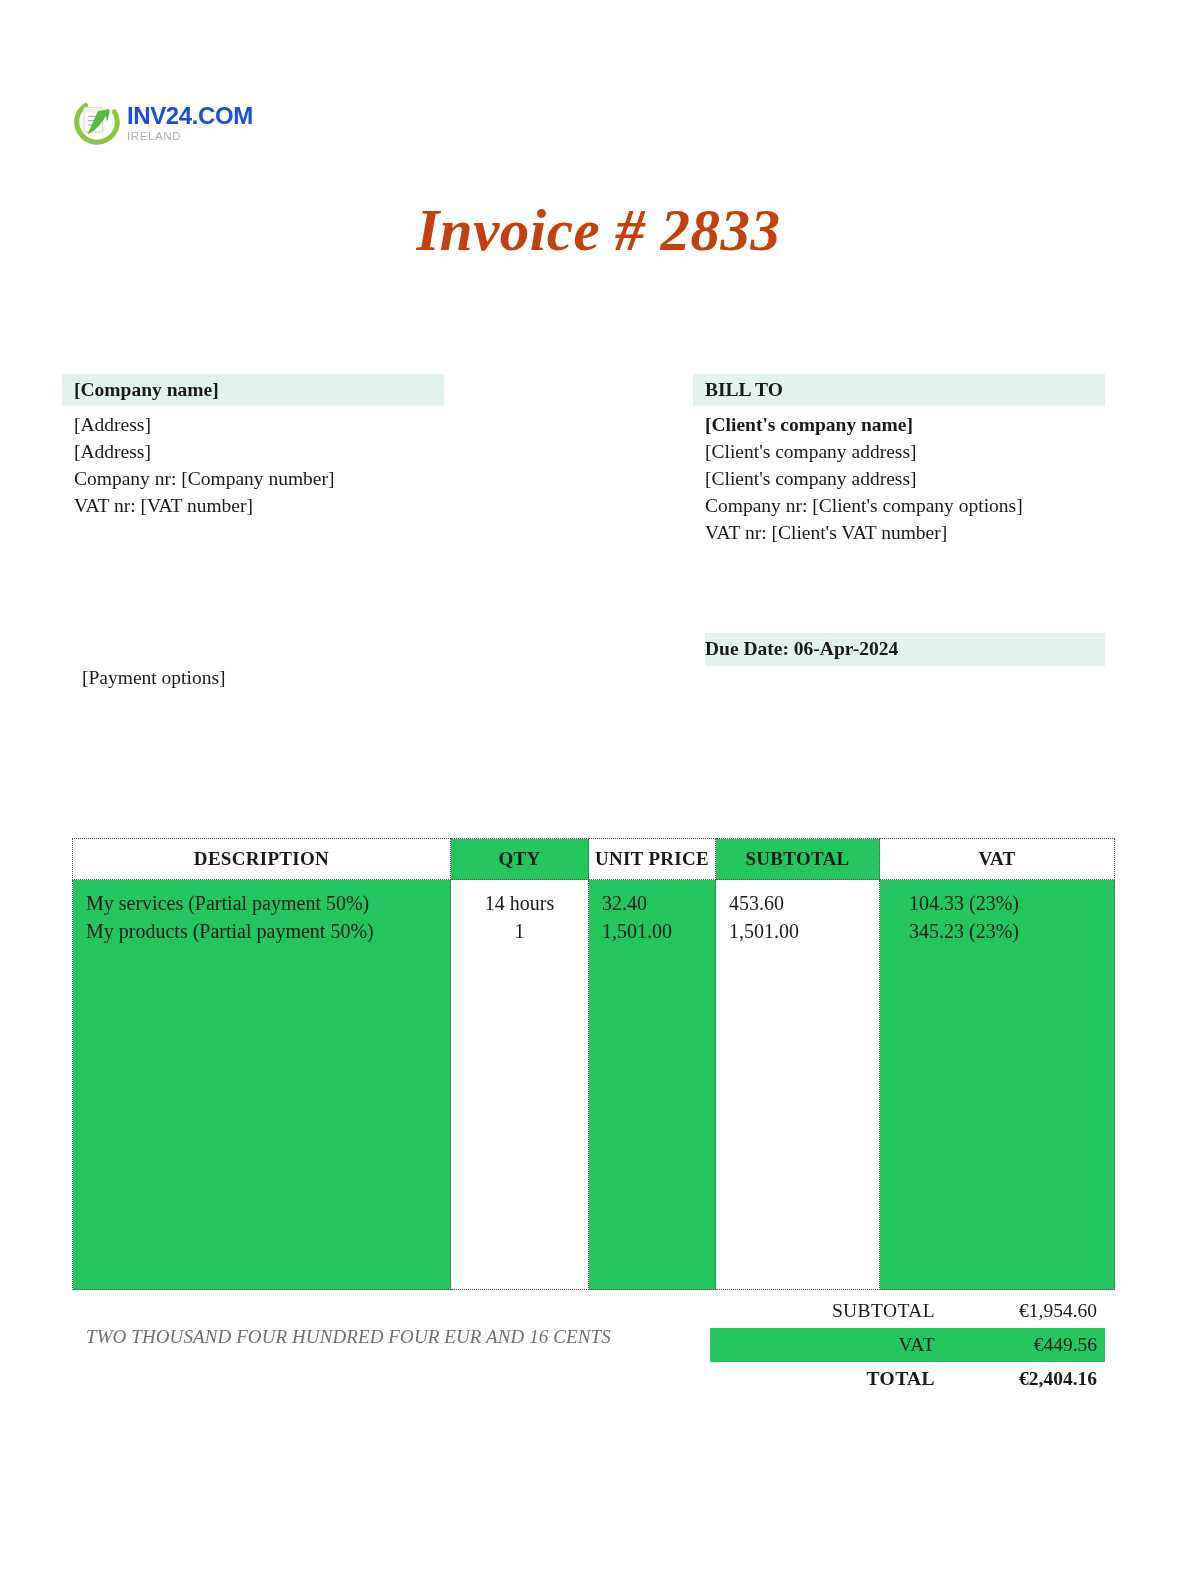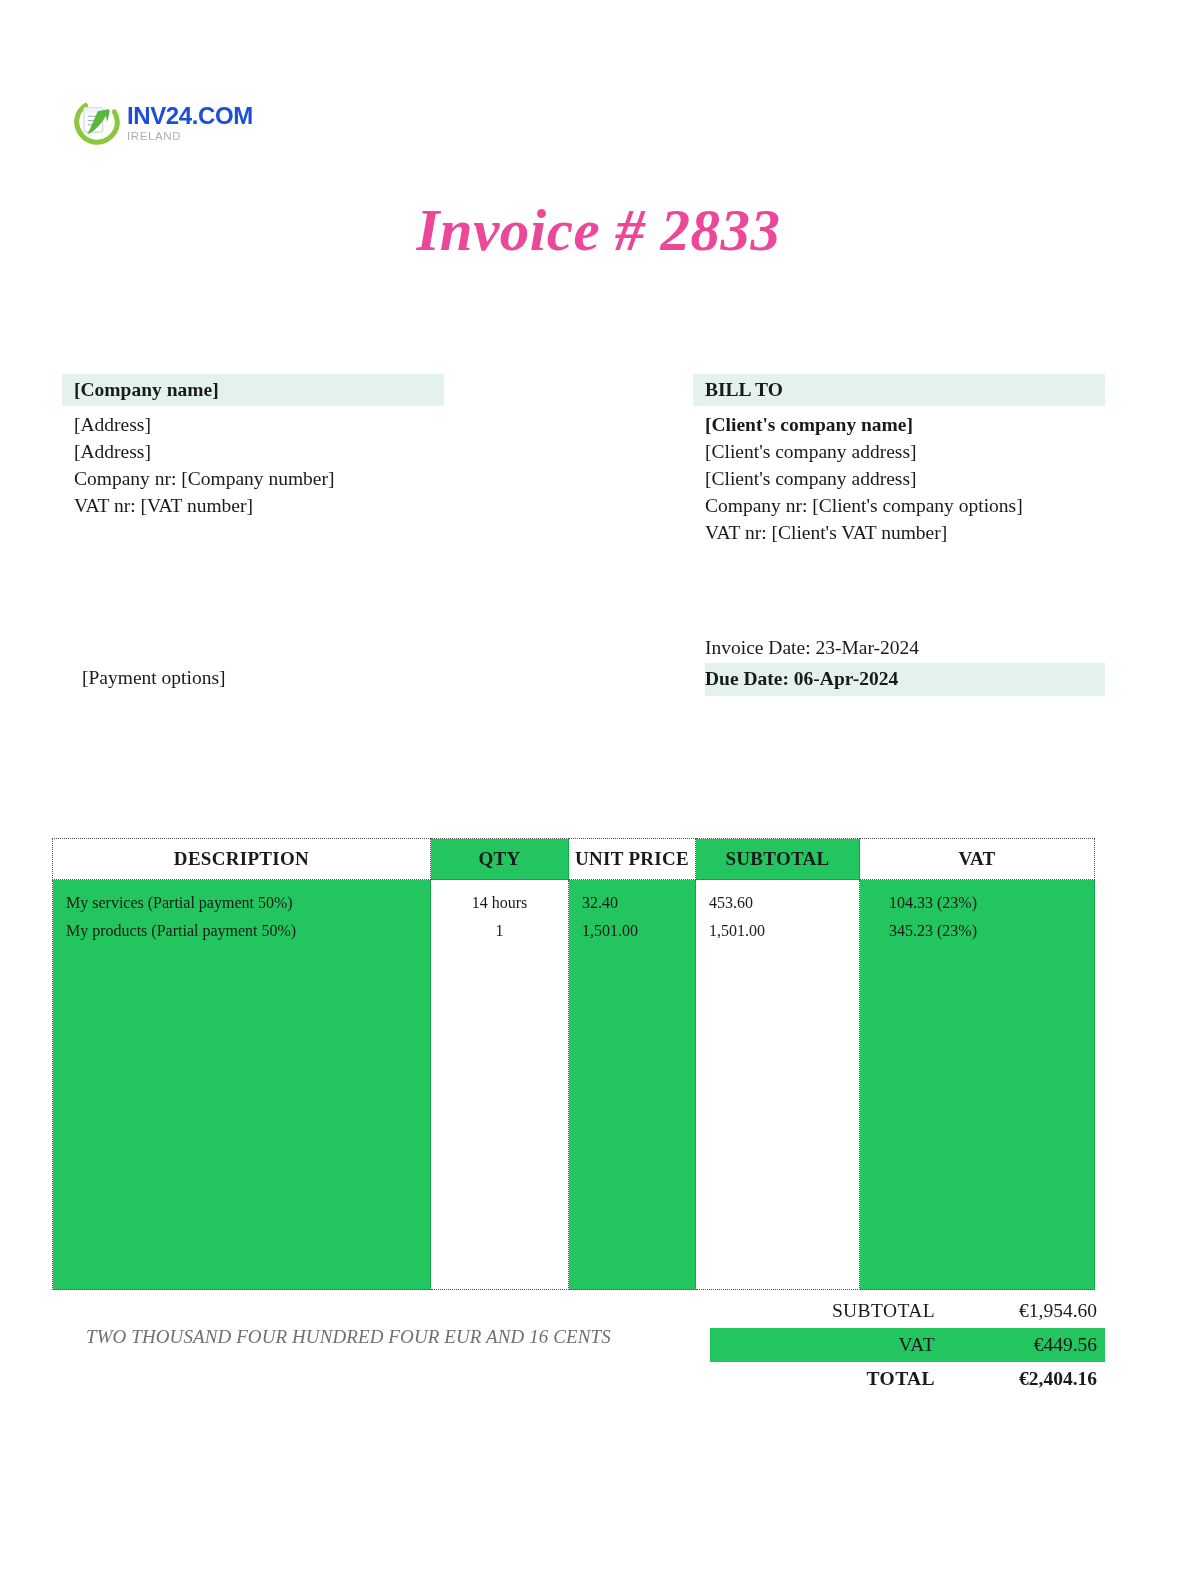--- a/index.html
+++ b/index.html
@@ -62,21 +62,21 @@
   
   .invoice-title {
     position: absolute;
     left: 0;
     right: 0;
     top: 196px;
     text-align: center;
     font-size: 59px;
     font-weight: bold;
     font-style: italic;
-    color: #ec4899;
+    color: #c2410c;
     letter-spacing: 0.5px;
   }
 
   
   .party-left {
     position: absolute;
     left: 74px;
     top: 374px;
     width: 370px;
   }
@@ -129,42 +129,42 @@
     position: absolute;
     left: 82px;
     top: 664px;
     font-size: 19.5px;
     line-height: 28px;
   }
 
   
   .items {
     position: absolute;
-    left: 52px;
+    left: 72px;
     top: 838px;
     width: 1037px;
     border-collapse: collapse;
     table-layout: fixed;
   }
   .items th, .items td {
     border: 1.6px dotted #555;
     padding: 0;
     vertical-align: top;
   }
   .items thead th {
     height: 40px;
     font-size: 19px;
     font-weight: bold;
     text-align: center;
     vertical-align: middle;
     letter-spacing: 0.3px;
   }
   .items tbody td {
     height: 400px;
-    font-size: 16px;
+    font-size: 20px;
     padding-top: 9px;
   }
   .mint { background: #22c55e; }
   .white { background: #ffffff; }
 
   .c-desc { width: 377px; }
   .c-qty  { width: 137px; }
   .c-unit { width: 126px; }
   .c-sub  { width: 163px; }
   .c-vat  { width: 234px; }
@@ -255,21 +255,20 @@
     <div class="party-body">
       <div class="party-line bold">[Client's company name]</div>
       <div class="party-line">[Client's company address]</div>
       <div class="party-line">[Client's company address]</div>
       <div class="party-line">Company nr: [Client's company options]</div>
       <div class="party-line">VAT nr: [Client's VAT number]</div>
     </div>
   </div>
 
   <div class="dates">
-    <div class="date-line">Invoice Date: 23-Mar-2024</div>
     <div class="date-line due">Due Date: 06-Apr-2024</div>
   </div>
 
   <div class="payment-options">[Payment options]</div>
 
   <table class="items">
     <thead>
       <tr>
         <th class="c-desc white">DESCRIPTION</th>
         <th class="c-qty mint">QTY</th>

